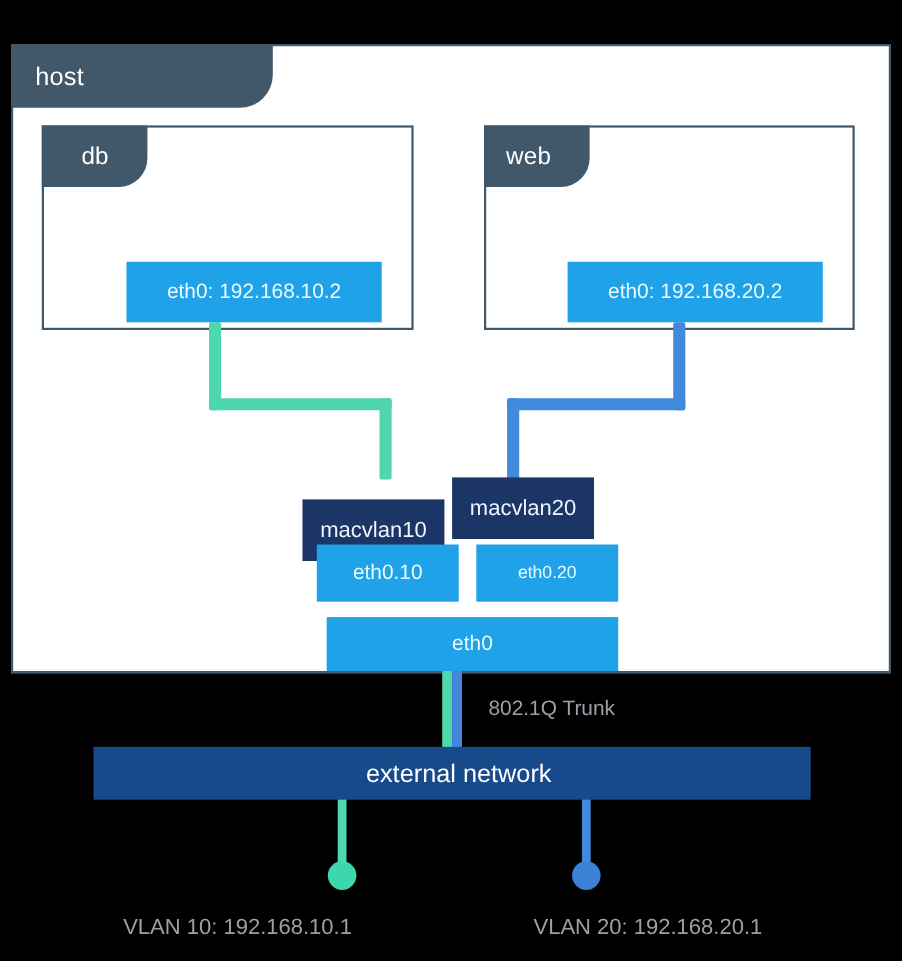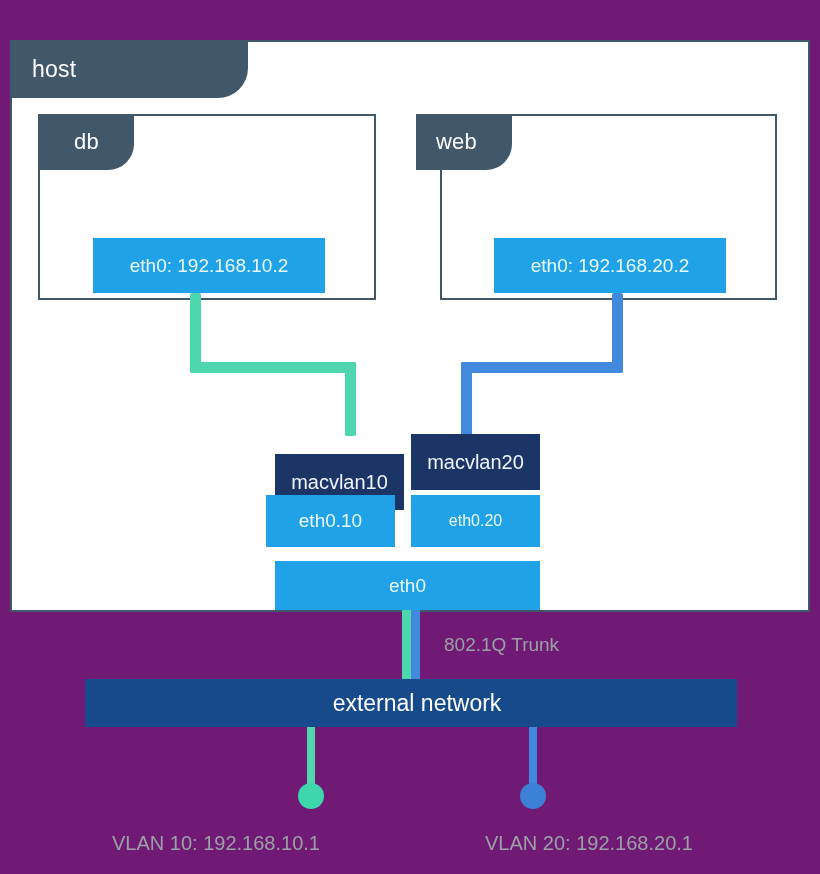--- a/index.html
+++ b/index.html
@@ -11,21 +11,21 @@
   body {
     width: 820px;
     height: 874px;
     font-family: "Liberation Sans", sans-serif;
     overflow: hidden;
   }
   #canvas {
     position: relative;
     width: 820px;
     height: 874px;
-    background: #701a75;
+    background: #000000;
   }
 
   
   .abs { position: absolute; box-sizing: border-box; }
 
   
   .frame {
     background: #ffffff;
     border: 2px solid #41576a;
   }
@@ -51,35 +51,36 @@
     font-size: 23px;
     border-bottom-right-radius: 30px;
   }
   #db-tab {
     left: 38px; top: 114px;
     width: 96px; height: 56px;
     font-size: 22px;
     padding-left: 36px;
   }
   #web-tab {
-    left: 416px; top: 114px;
+    left: 440px; top: 114px;
     width: 96px; height: 56px;
     font-size: 22px;
     padding-left: 20px;
   }
 
   
   .iface {
     background: #1fa2e8;
     color: #eafaff;
     display: flex;
     align-items: center;
     justify-content: center;
     font-size: 19px;
     white-space: nowrap;
+    margin-left: 22px;
   }
   #db-eth0  { left: 93px;  top: 238px; width: 232px; height: 55px; }
   #web-eth0 { left: 494px; top: 238px; width: 232px; height: 55px; }
 
   
   .macvlan {
     background: #1a3566;
     color: #f0f4ff;
     display: flex;
     align-items: center;

